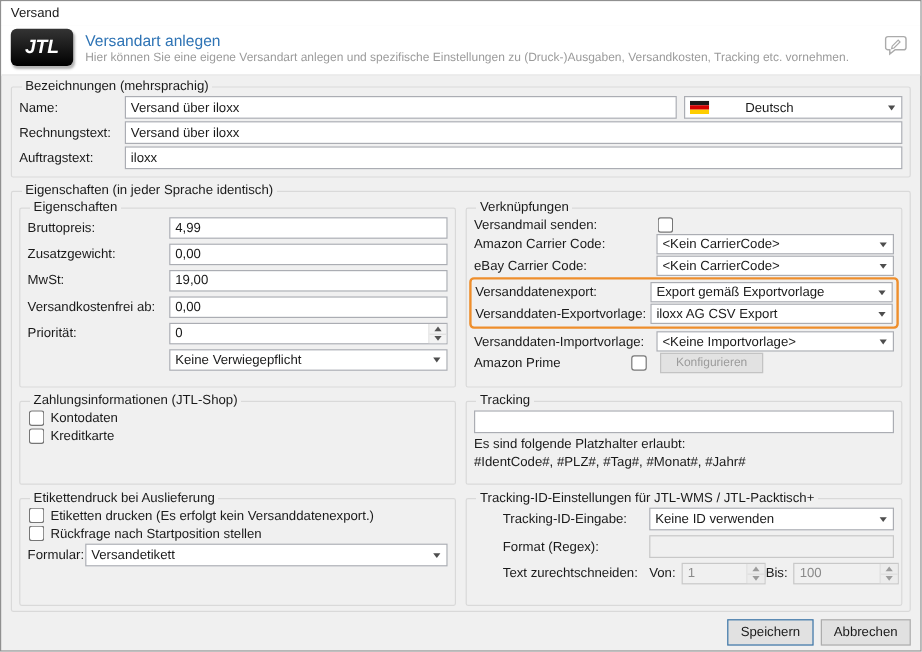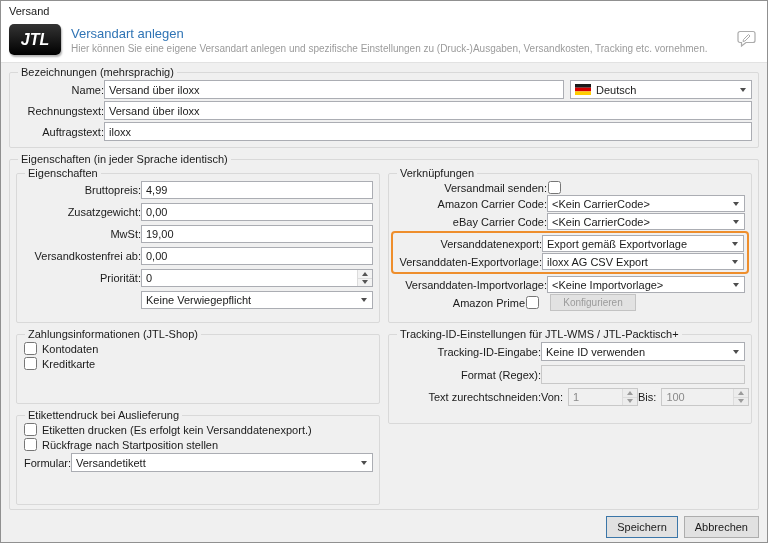--- a/index.html
+++ b/index.html
@@ -53,39 +53,40 @@
   fieldset:last-child { margin-bottom: 0; }
   legend { padding: 0 3px; margin-left: 2px; }
 
   .cols { display: flex; gap: 8px; }
   .col { flex: 1; min-width: 0; display: flex; flex-direction: column; }
   .fs-r1 { height: 156px; }
   .fs-r2 { height: 76px; }
   .fs-r3 { height: 96px; }
 
   .row { display: flex; align-items: center; margin-bottom: 2px; }
-  .lbl { flex: none; text-align: right; padding-right: 0; white-space: nowrap; }
+  .lbl { flex: none; padding-right: 0; white-space: nowrap; }
   .lblcol-b { width: 88px; }
   .lblcol-e { width: 118px; }
   .lblcol-v { width: 152px; }
   .lblcol-t { width: 122px; margin-left: 24px; }
   .lblcol-f { width: 48px; }
 
   .input {
     flex: 1; min-width: 0; height: 19px;
     border: 1px solid #abadb3; background: #fff;
     padding: 0 4px; font: inherit; color: #1a1a1a;
   }
   .input.disabled { background: #f0f0f0; color: #8a8a8a; border-color: #c8c8c8; }
 
   .combo {
     flex: 1; min-width: 0; height: 19px;
     display: flex; align-items: center;
     background: #fff; border: 1px solid #abadb3;
     padding-left: 4px;
+    gap: 25px;
   }
   .combo-text { flex: 1; min-width: 0; white-space: nowrap; overflow: hidden; }
   .arrow { width: 16px; flex: none; display: flex; align-items: center; justify-content: center; align-self: stretch; }
   .arrow::after { content: ""; border-left: 3.5px solid transparent; border-right: 3.5px solid transparent; border-top: 4px solid #4d4d4d; }
   .lang-combo { flex: none; width: 182px; margin-left: 6px; }
   .flag { flex: none; margin-right: 5px; display: flex; }
 
   .spinner { flex: 1; min-width: 0; height: 18px; display: flex; background: #fff; border: 1px solid #abadb3; }
   .spinner.fixed { flex: none; }
   .spin-input { flex: 1; min-width: 0; border: none; background: transparent; padding: 0 4px; font: inherit; color: inherit; }
@@ -311,20 +312,28 @@
                 <span class="arrow"></span>
               </div>
             </div>
             <div class="row">
               <span class="lbl" style="width:130px">Amazon Prime</span>
               <input type="checkbox" style="">
               <button class="btn-small-disabled" disabled="">Konfigurieren</button>
             </div>
           </fieldset>
 
+          <fieldset class="fs-r2">
+            <legend>Tracking</legend>
+            <div class="row">
+              <input class="input" value="" style="">
+            </div>
+            <div class="hint-line">Es sind folgende Platzhalter erlaubt:</div>
+            <div class="hint-line">#IdentCode#, #PLZ#, #Tag#, #Monat#, #Jahr#</div>
+          </fieldset>
 
           <fieldset class="fs-r3 fs-tid">
             <legend>Tracking-ID-Einstellungen für JTL-WMS  / JTL-Packtisch+</legend>
             <div class="row">
               <span class="lbl lblcol-t">Tracking-ID-Eingabe:</span>
               <div class="combo">
                 <span class="combo-text">Keine ID verwenden</span>
                 <span class="arrow"></span>
               </div>
             </div>

